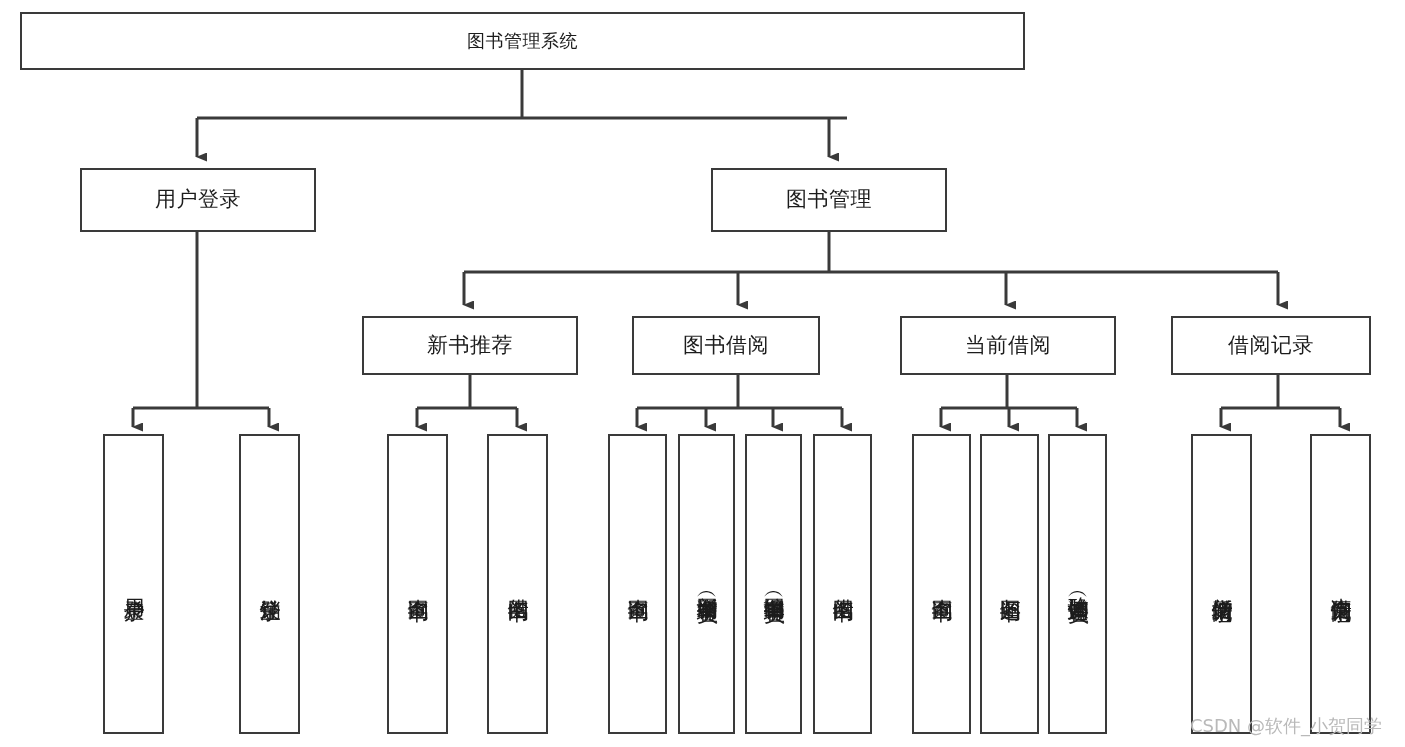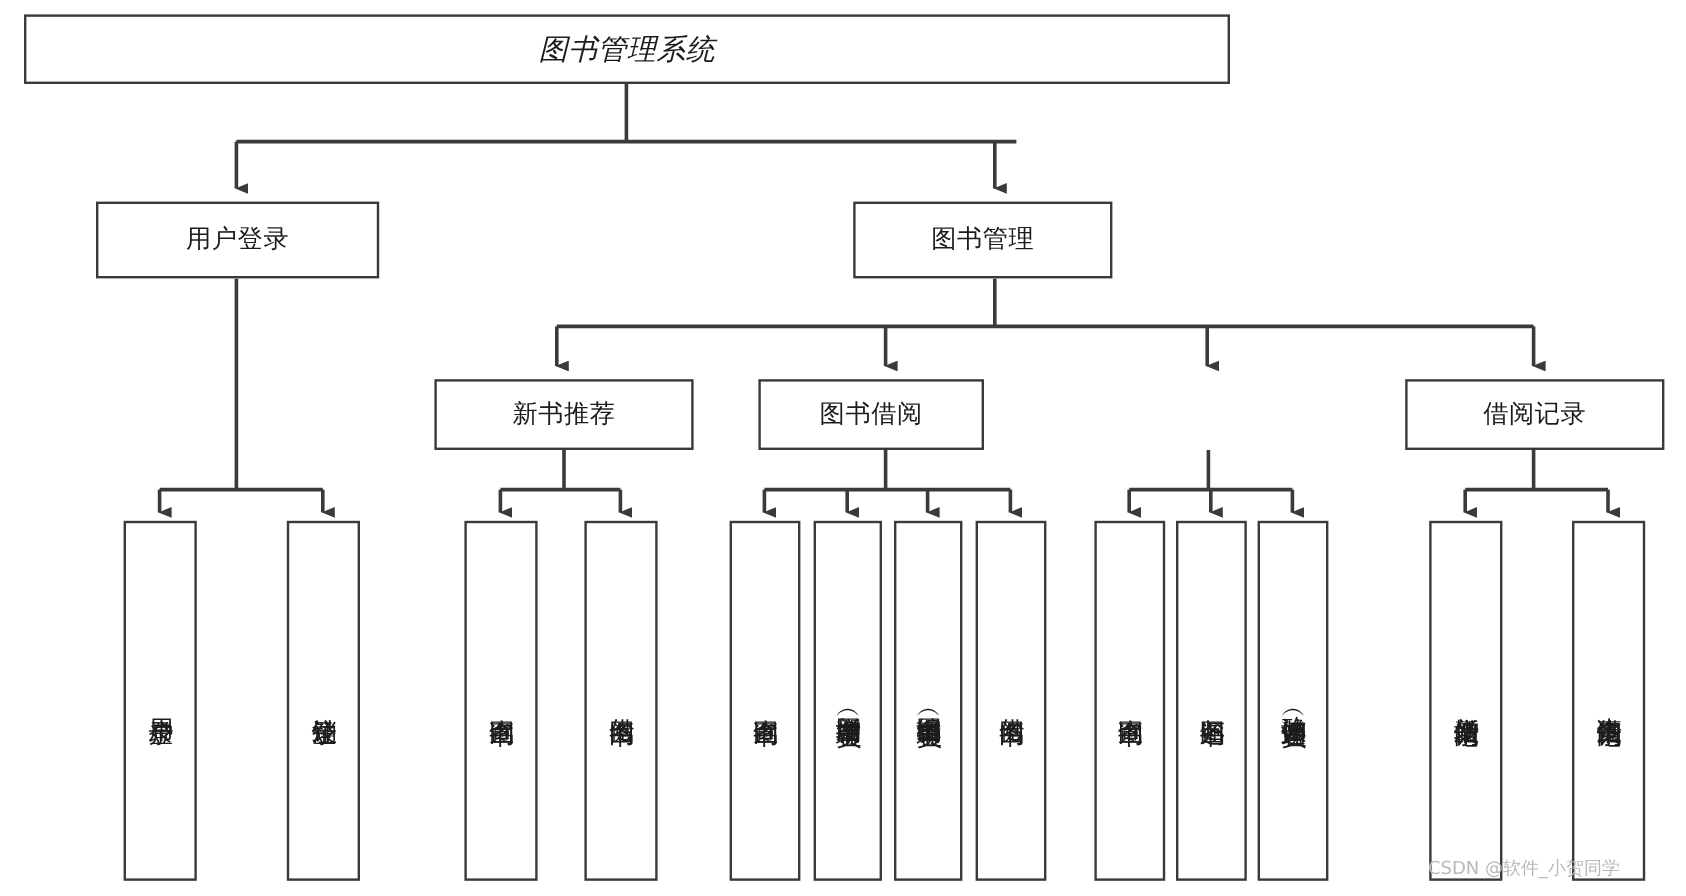--- a/index.html
+++ b/index.html
@@ -41,42 +41,41 @@
     text-align: center;
     line-height: 1.12;
     white-space: nowrap;
   }
   
   .node.horiz .node-label {
     font-size: 21px;
     letter-spacing: 0.5px;
   }
   .node.root .node-label {
-    font-size: 24px;
-    font-style: italic;
+    font-size: 18px;
   }
   
   .node.vert {
     align-items: center;
     justify-content: center;
   }
   .node.vert .node-label {
     writing-mode: vertical-rl;
     text-orientation: upright;
     font-size: 21px;
     line-height: 1.02;
     letter-spacing: 1px;
     white-space: nowrap;
     max-height: 272px;
   }
   .watermark {
     position: absolute;
     left: 1190px;
     top: 714px;
-    font-size: 15px;
+    font-size: 18px;
     color: #b9b9b9;
     white-space: nowrap;
     user-select: none;
   }
 </style>
 </head>
 <body>
 
 <div id="diagram-root">
 
@@ -130,31 +129,34 @@
     </g>
   </svg>
 
   <div class="node horiz root" style="left:20px; top:12px; width:1005px; height:58px;">
     <span class="node-label">图书管理系统</span>
   </div>
 
   <div class="node horiz" style="left:80px; top:168px; width:236px; height:64px;">
     <span class="node-label">用户登录</span>
   </div>
-  <div class="node horiz" style="left:711px; top:168px; width:216px; height:64px;">
+  <div class="node horiz" style="left:711px; top:168px; width:236px; height:64px;">
     <span class="node-label">图书管理</span>
   </div>
 
   <div class="node horiz" style="left:362px; top:316px; width:216px; height:59px;justify-content:center;">
     <span class="node-label">新书推荐</span>
   </div>
   <div class="node horiz" style="left:632px; top:316px; width:188px; height:59px;">
     <span class="node-label">图书借阅</span>
   </div>
-  <div class="node horiz" style="left:1171px; top:316px; width:216px; height:59px;">
+  <div class="node horiz" style="left:900px; top:316px; width:216px; height:59px;">
+    <span class="node-label">当前借阅</span>
+  </div>
+  <div class="node horiz" style="left:1171px; top:316px; width:200px; height:59px;">
     <span class="node-label">借阅记录</span>
   </div>
 
   <div class="node vert" style="left:103px; top:434px; width:61px; height:300px;">
     <span class="node-label">用户登录</span>
   </div>
   <div class="node vert" style="left:239px; top:434px; width:61px; height:300px;">
     <span class="node-label">注销登录</span>
   </div>
 

